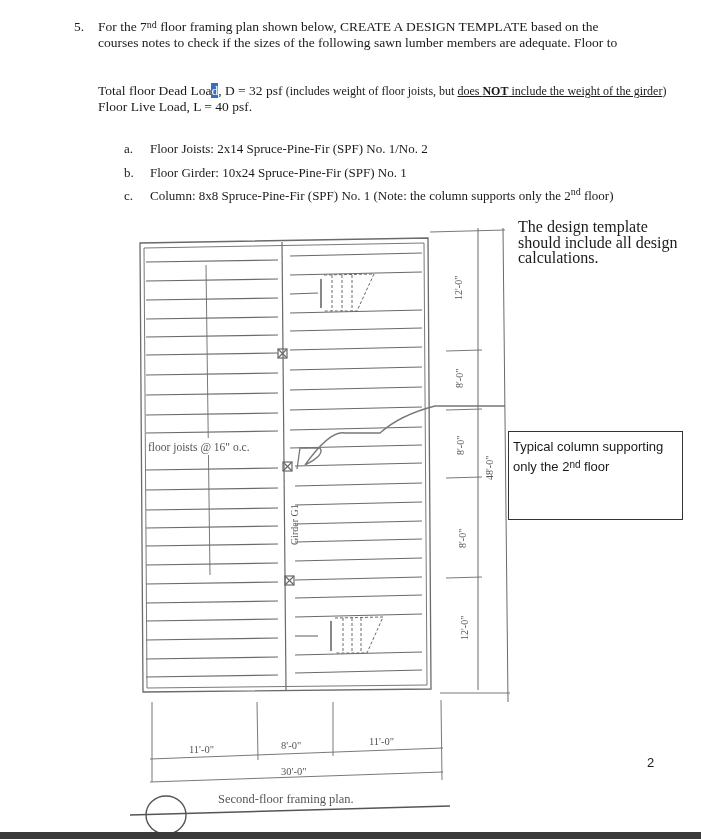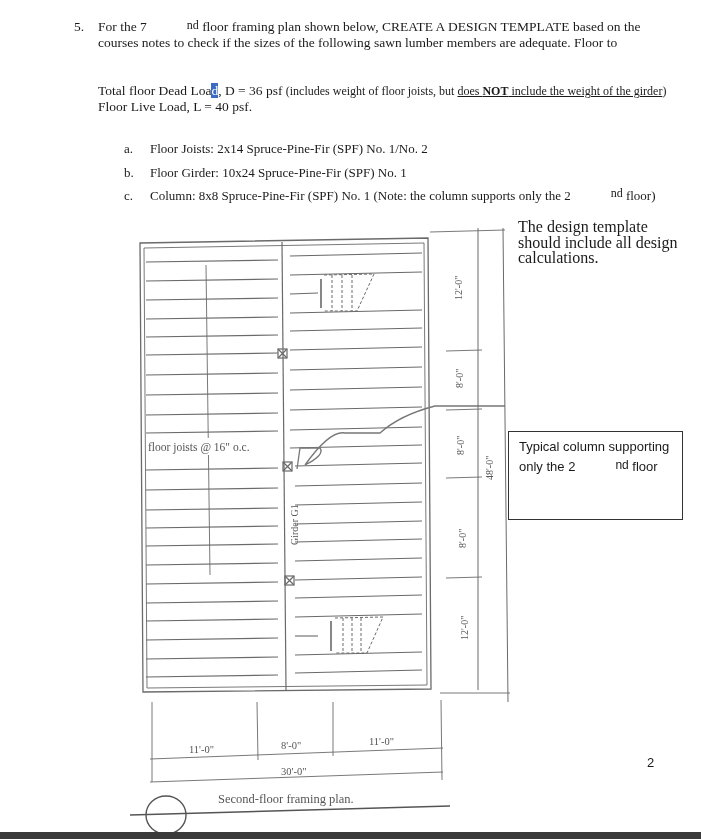--- a/index.html
+++ b/index.html
@@ -12,43 +12,43 @@
   .q-num { left:74px; top:19px; font-size:13.5px; }
   .q-text { left:98px; top:19px; width:560px; font-size:13.5px; line-height:16px; }
   .q-text b { font-weight:normal; }
   .loads { left:98px; top:83px; width:580px; font-size:13.5px; line-height:16px; }
   .loads .small { font-size:12px;margin-top:48px; }
   .loads u { text-decoration:underline; }
   .hl { background:#3b6cc4; color:#fff; }
   .item { font-size:13px; }
   .item .lbl { position:absolute; left:0; }
   .item .txt { position:absolute; left:26px; white-space:nowrap; }
-  sup { font-size:12px; vertical-align:top; position:relative; top:-2px;margin-left:40px; }
+  sup { font-size:10px; vertical-align:top; position:relative; top:-2px; }
   .note { left:518px; top:219px; width:160px; font-size:16px; line-height:15.5px; }
   .callout {
     left:508px; top:431px; width:175px; height:89px; box-sizing:border-box;
-    border:1.2px solid #333; padding:5px 10px;
+    border:1.2px solid #333; padding:5px 4px;
     font-family:"Liberation Sans", "DejaVu Sans", sans-serif; font-size:13px; line-height:20px;
   }
   .page-num { left:647px; top:755px; font-family:"Liberation Sans", "DejaVu Sans", sans-serif; font-size:13px; }
   .bottom-bar { left:0; top:832px; width:701px; height:7px; background:#3a3a3a; }
   svg text { font-family:"Liberation Serif", "DejaVu Serif", serif; fill:#555; }
 </style>
 </head>
 <body>
 
 <div class="abs q-num">5.</div>
 <div class="abs q-text">
   <div><span>For the 7</span><sup>nd</sup><span> floor framing plan shown below, </span><b>CREATE A DESIGN TEMPLATE</b><span> based on the</span></div>
   <div>courses notes to check if the sizes of the following sawn lumber members are adequate. Floor to</div>
 </div>
 
 <div class="abs loads">
   <div>
-    <span>Total floor Dead Loa</span><span class="hl">d</span><span>, D = 36 psf </span><span class="small"><span> (includes weight of floor joists, but </span><u><span>does </span><b>NOT</b><span> include the weight of the girder</span></u><span>)</span></span>
+    <span>Total floor Dead Loa</span><span class="hl">d</span><span>, D = 32 psf </span><span class="small"><span> (includes weight of floor joists, but </span><u><span>does </span><b>NOT</b><span> include the weight of the girder</span></u><span>)</span></span>
   </div>
   <div>Floor Live Load, L = 40 psf.</div>
 </div>
 
 <div class="abs item" style="left:124px; top:141px;">
   <span class="lbl">a.</span>
   <span class="txt">Floor Joists: 2x14 Spruce-Pine-Fir (SPF) No. 1/No. 2</span>
 </div>
 <div class="abs item" style="left:124px; top:165px;">
   <span class="lbl">b.</span>

